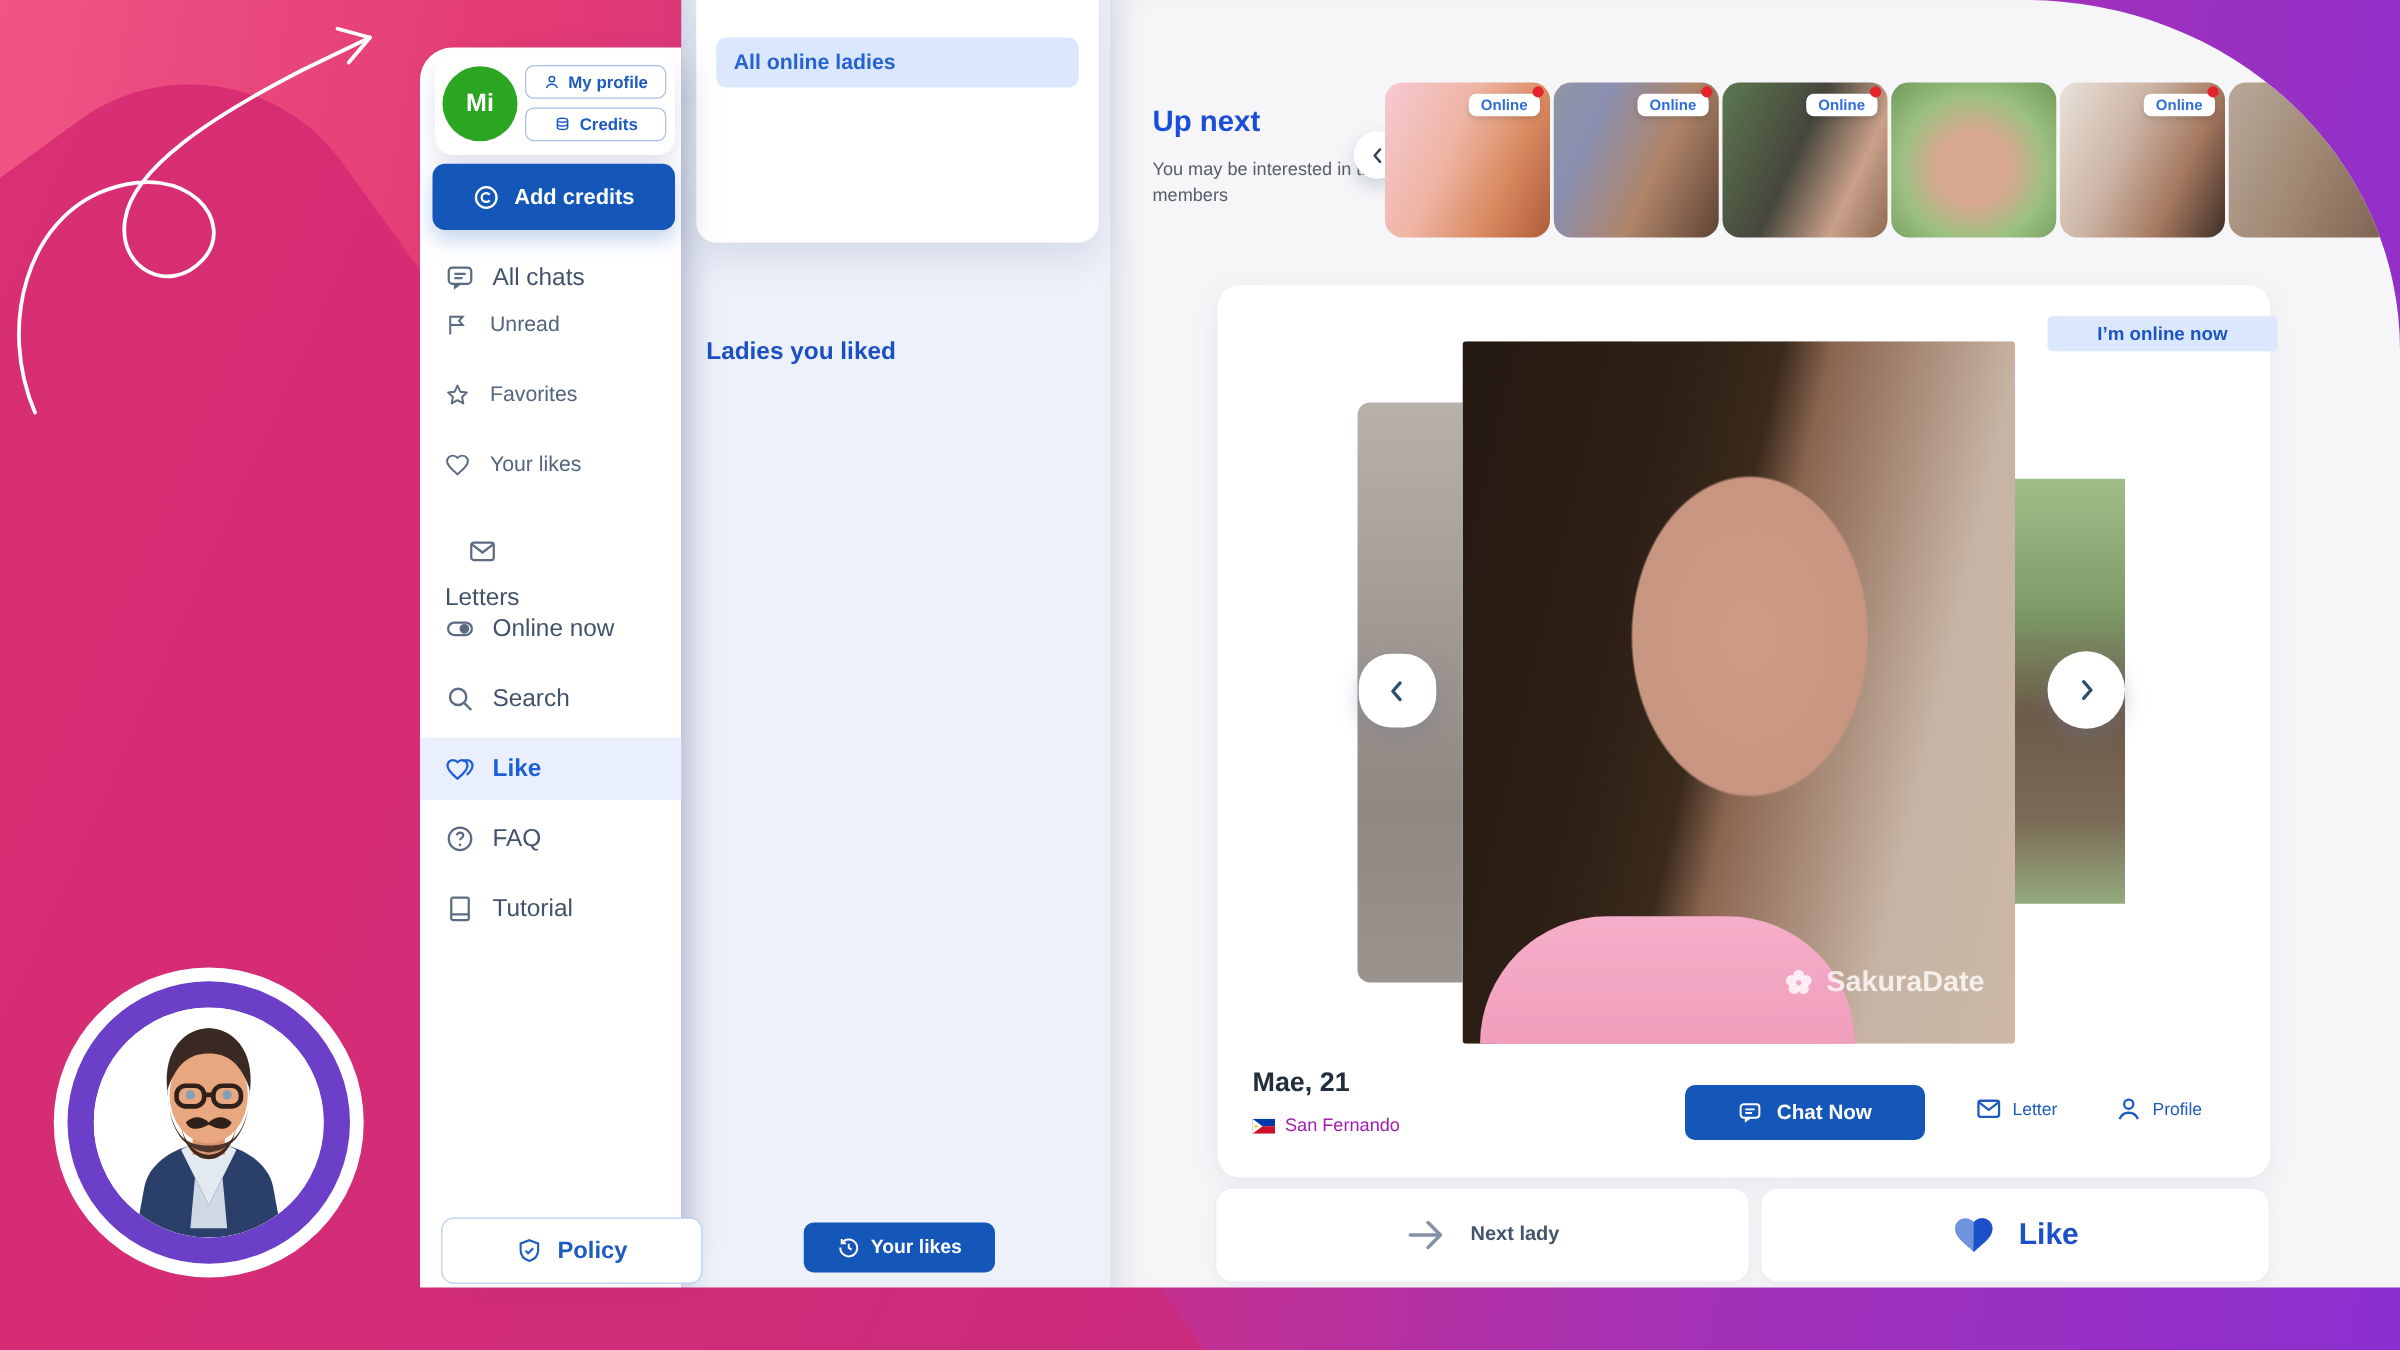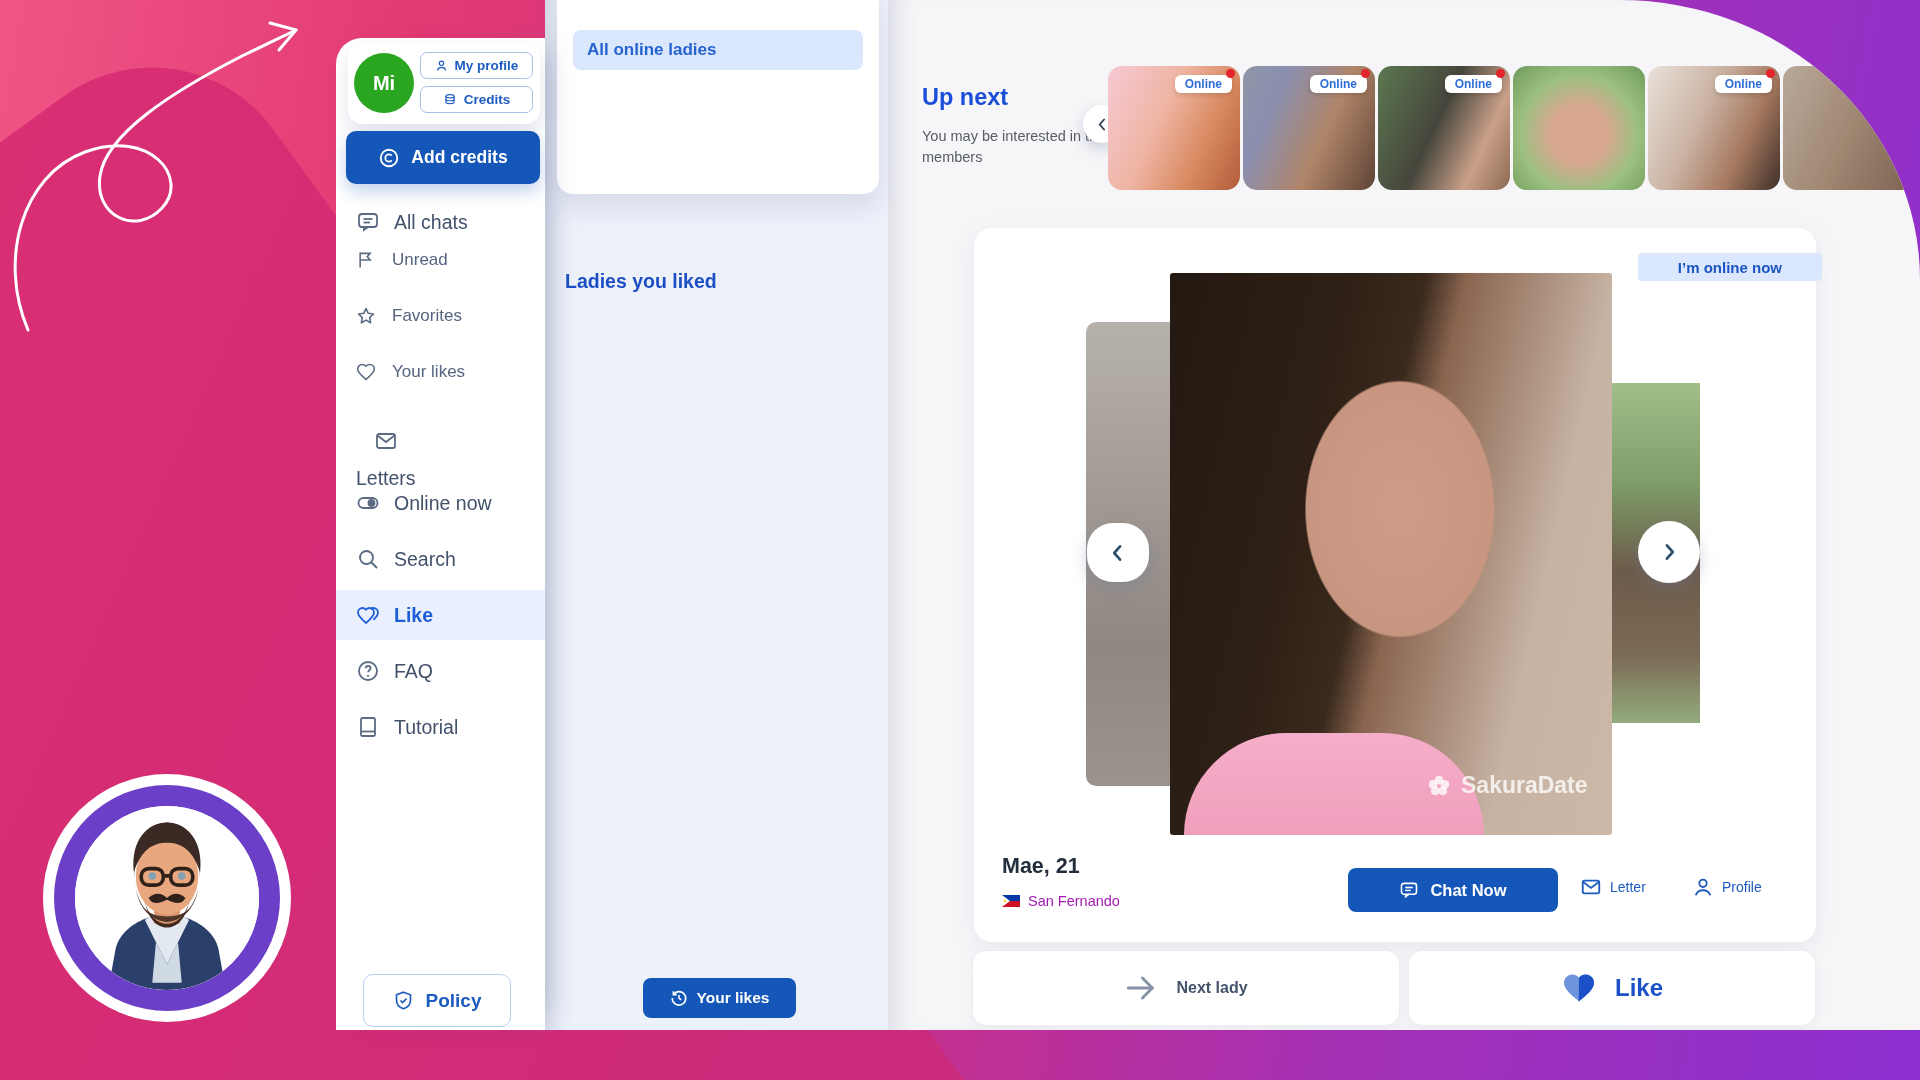--- a/index.html
+++ b/index.html
@@ -30,21 +30,21 @@
   .hdr-btn.b1{ top:8px; } .hdr-btn.b2{ top:42px; }
   .add-credits{ position:absolute; left:10px; top:93px; width:194px; height:53px; background:#1457b8; border:none;
     border-radius:10px; color:#fff; font-size:17.5px; font-weight:bold; display:flex; align-items:center; justify-content:center; gap:11px; cursor:pointer;
     font-family:"Liberation Sans",sans-serif; box-shadow:0 8px 16px rgba(20,87,184,.25);}
   .nav-item{ position:absolute; left:20px; height:36px; display:flex; align-items:center; gap:14px;
     color:#42526b; font-size:19.5px; cursor:pointer; }
   .nav-mini{ position:absolute; left:20px; display:flex; gap:16px;
     color:#54657f; font-size:17px; cursor:pointer; }
   .like-row{ position:absolute; left:0; top:552px; width:209px; height:50px; background:#e9effc;
     display:flex; align-items:center; gap:14px; padding-left:20px; color:#1d5fd6; font-size:19.5px; font-weight:600; cursor:pointer;}
-  .policy-btn{ position:absolute; left:27px; top:936px; width:148px; height:53px; background:#fff;
+  .policy-btn{ position:absolute; left:17px; top:936px; width:209px; height:53px; background:#fff;
     border:1.6px solid #b7cdf1; border-radius:10px; color:#1d5bbf; font-size:19px; font-weight:bold;
     display:flex; align-items:center; justify-content:center; gap:12px; cursor:pointer; font-family:"Liberation Sans",sans-serif;}
 
   
   .panel2{ position:absolute; left:545px; top:0; width:343px; height:1030px; background:#edf1fa; z-index:2;
     box-shadow:inset 20px 0 22px -16px rgba(70,80,125,.20);}
   .tabs-card{ position:absolute; left:12px; top:-14px; width:322px; height:208px; background:#fff;
     border-radius:16px; box-shadow:0 14px 26px rgba(110,120,160,.18); }
   .tab{ position:absolute; left:16px; width:290px; height:40px; border-radius:8px; display:flex; align-items:center;
     padding-left:14px; font-size:17px; cursor:pointer; }
@@ -94,21 +94,21 @@
     background:linear-gradient(180deg,#9fbe88 0%,#7d9c68 30%,#6d5b49 55%,#7b6a56 80%,#93ab7d 100%); }
   .nav-pill{ position:absolute; left:113px; top:295px; width:62px; height:59px; border-radius:26px; background:#fff; border:none;
     box-shadow:0 6px 16px rgba(110,120,160,.35); display:flex; align-items:center; justify-content:center; cursor:pointer; }
   .nav-circle{ position:absolute; left:664px; top:293px; width:62px; height:62px; border-radius:50%; background:#fff; border:none;
     box-shadow:0 6px 16px rgba(110,120,160,.35); display:flex; align-items:center; justify-content:center; cursor:pointer; }
   .watermark{ position:absolute; left:452px; top:544px; display:flex; align-items:center; gap:9px;
     color:rgba(255,255,255,.78); font-size:23px; font-weight:bold; }
   .name-age{ position:absolute; left:28px; top:626px; color:#232e3d; font-size:21.5px; font-weight:bold; }
   .city-row{ position:absolute; left:28px; top:665px; display:flex; align-items:center; gap:8px;
     color:#a21caf; font-size:14.5px; }
-  .chat-now{ position:absolute; left:374px; top:640px; width:210px; height:44px; background:#1457b8; border:none; border-radius:8px;
+  .chat-now{ position:absolute; left:374px; top:640px; width:192px; height:44px; background:#1457b8; border:none; border-radius:8px;
     color:#fff; font-size:16.5px; font-weight:bold; display:flex; align-items:center; justify-content:center; gap:11px; cursor:pointer;
     font-family:"Liberation Sans",sans-serif;}
   .mini-link{ position:absolute; top:648px; display:flex; align-items:center; gap:8px; color:#1d5bbf; font-size:14px; cursor:pointer; }
   .letter-link{ left:606px; } .profile-link{ left:718px; }
 
   .action-card{ position:absolute; top:950px; height:76px; background:#fff; border-radius:14px; border:1px solid #ececf0;
     display:flex; align-items:center; justify-content:center; gap:18px; cursor:pointer; box-shadow:0 4px 12px rgba(130,140,170,.08);}
   .action-next{ left:84px; width:428px; color:#44546b; font-size:16px; font-weight:600; }
   .action-like{ left:520px; width:408px; color:#1b50c8; font-size:24px; font-weight:bold; }
 

